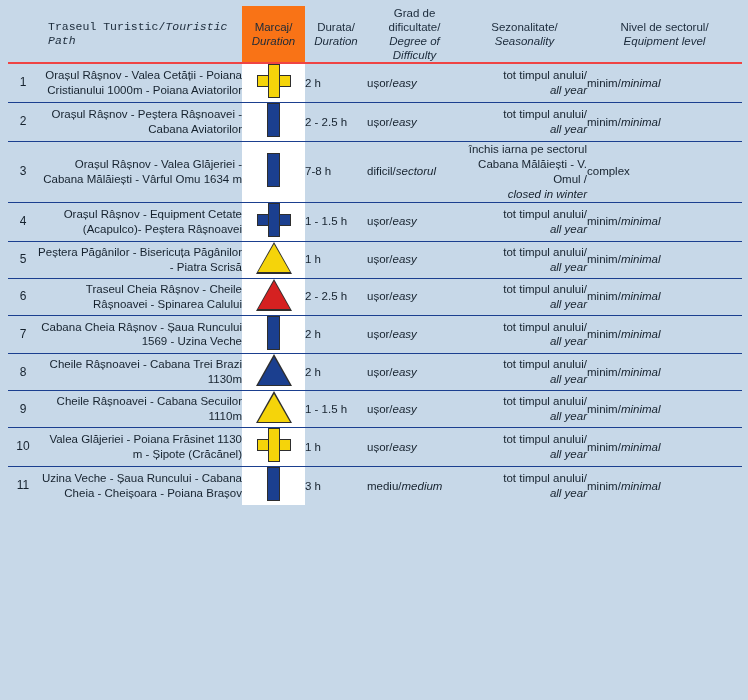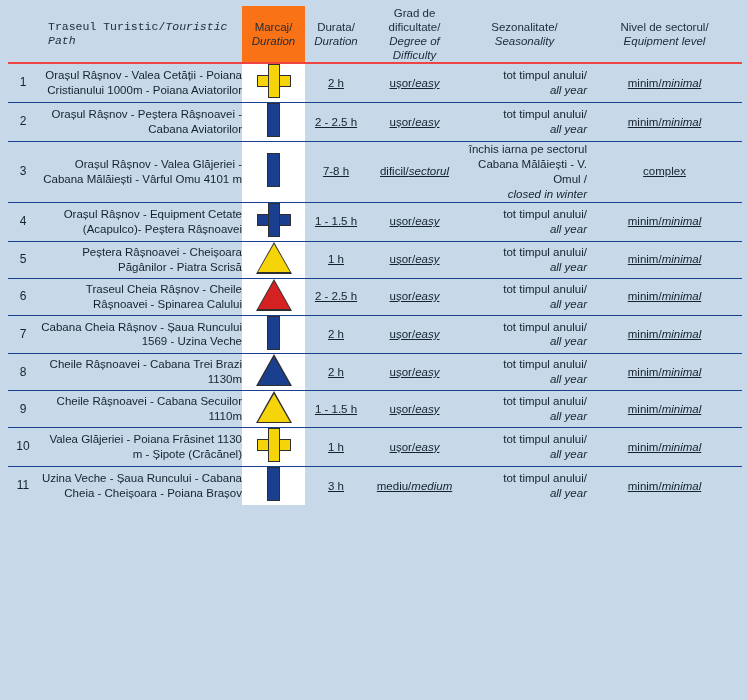--- a/index.html
+++ b/index.html
@@ -77,23 +77,22 @@
   td.path {
     text-align: right;
     padding: 8px 6px 8px 10px;
   }
   td.mark {
     background: #ffffff;
     text-align: center;
     padding: 6px 0;
   }
   td.dur, td.diff, td.equip {
-    text-align: center;
+    text-align: left;
     padding: 8px 5px;
-    text-decoration: underline;
   }
   td.seas {
     text-align: right;
     padding: 8px 6px 8px 9px;
   }
   em { font-style: italic; }
 
   
   .sym {
     display: inline-block;
@@ -201,39 +200,39 @@
           <td class="num">2</td>
           <td class="path">Orașul Râșnov - Peștera Râșnoavei -Cabana Aviatorilor</td>
           <td class="mark"><span class="sym sym-stripe" style="background: rgb(27, 63, 143);"></span></td>
           <td class="dur">2 - 2.5 h</td>
           <td class="diff"><span>ușor/</span><em>easy</em></td>
           <td class="seas"><span>tot timpul anului/</span><br><em>all year</em></td>
           <td class="equip"><span>minim/</span><em>minimal</em></td>
         </tr>
         <tr>
           <td class="num">3</td>
-          <td class="path">Orașul Râșnov - Valea Glăjeriei - Cabana Mălăiești - Vârful Omu 4101 m</td>
+          <td class="path">Orașul Râșnov - Valea Glăjeriei - Cabana Mălăiești - Vârful Omu 1634 m</td>
           <td class="mark"><span class="sym sym-stripe" style="background: rgb(27, 63, 143);"></span></td>
           <td class="dur">7-8 h</td>
           <td class="diff"><span>dificil/</span><em>sectorul</em></td>
           <td class="seas"><span>închis iarna pe sectorul Cabana Mălăiești - V. Omul /</span><br><em>closed in winter</em></td>
           <td class="equip"><span>complex</span><em></em></td>
         </tr>
         <tr>
           <td class="num">4</td>
           <td class="path">Orașul Râșnov - Equipment Cetate (Acapulco)- Peștera Râșnoavei</td>
           <td class="mark"><span class="sym sym-cross blue"><span class="bar-h"></span><span class="bar-v"></span></span></td>
           <td class="dur">1 - 1.5 h</td>
           <td class="diff"><span>ușor/</span><em>easy</em></td>
           <td class="seas"><span>tot timpul anului/</span><br><em>all year</em></td>
           <td class="equip"><span>minim/</span><em>minimal</em></td>
         </tr>
         <tr>
           <td class="num">5</td>
-          <td class="path">Peștera Râșnoavei - Cheișoara Păgânilor - Piatra Scrisă</td>
+          <td class="path">Peștera Păgânilor - Bisericuța Păgânilor - Piatra Scrisă</td>
           <td class="mark"><span class="tri-wrap"><span class="outline"></span><span class="inner"></span></span></td>
           <td class="dur">1 h</td>
           <td class="diff"><span>ușor/</span><em>easy</em></td>
           <td class="seas"><span>tot timpul anului/</span><br><em>all year</em></td>
           <td class="equip"><span>minim/</span><em>minimal</em></td>
         </tr>
         <tr>
           <td class="num">6</td>
           <td class="path">Traseul Cheia Râșnov - Cheile Râșnoavei - Spinarea Calului</td>
           <td class="mark"><span class="tri-wrap red"><span class="outline"></span><span class="inner"></span></span></td>

